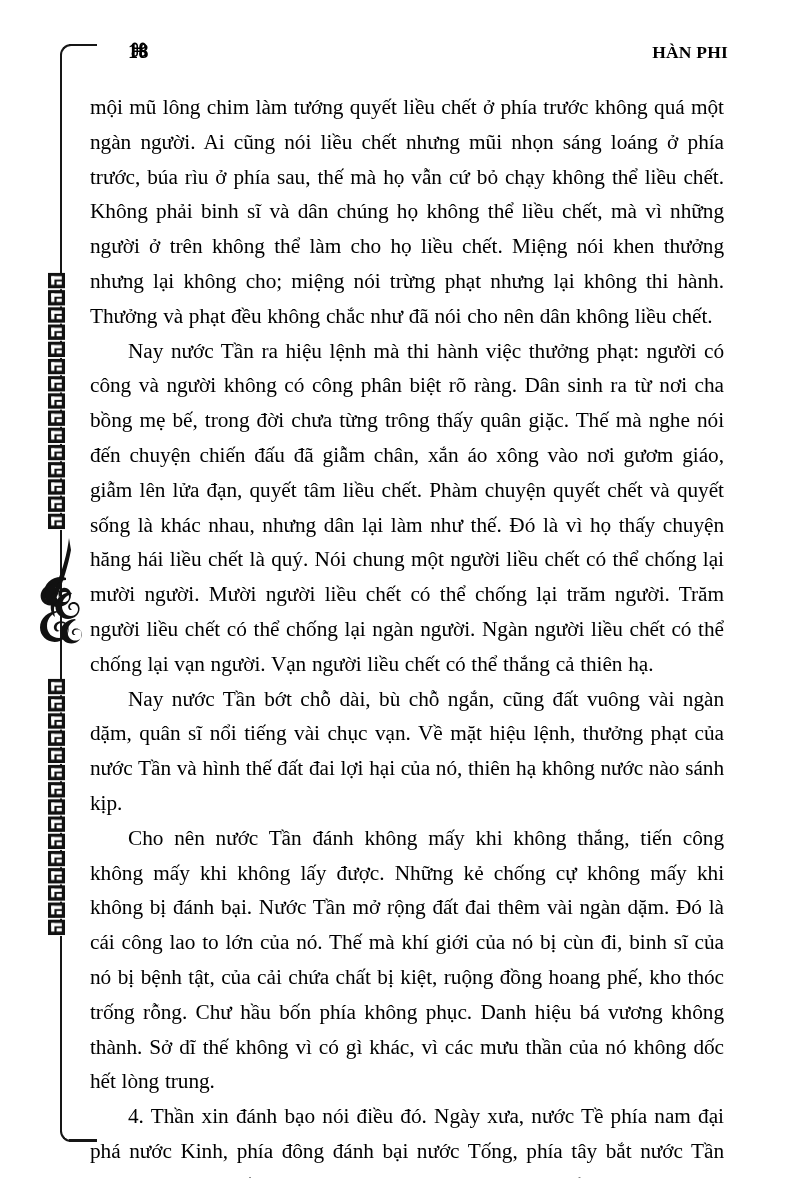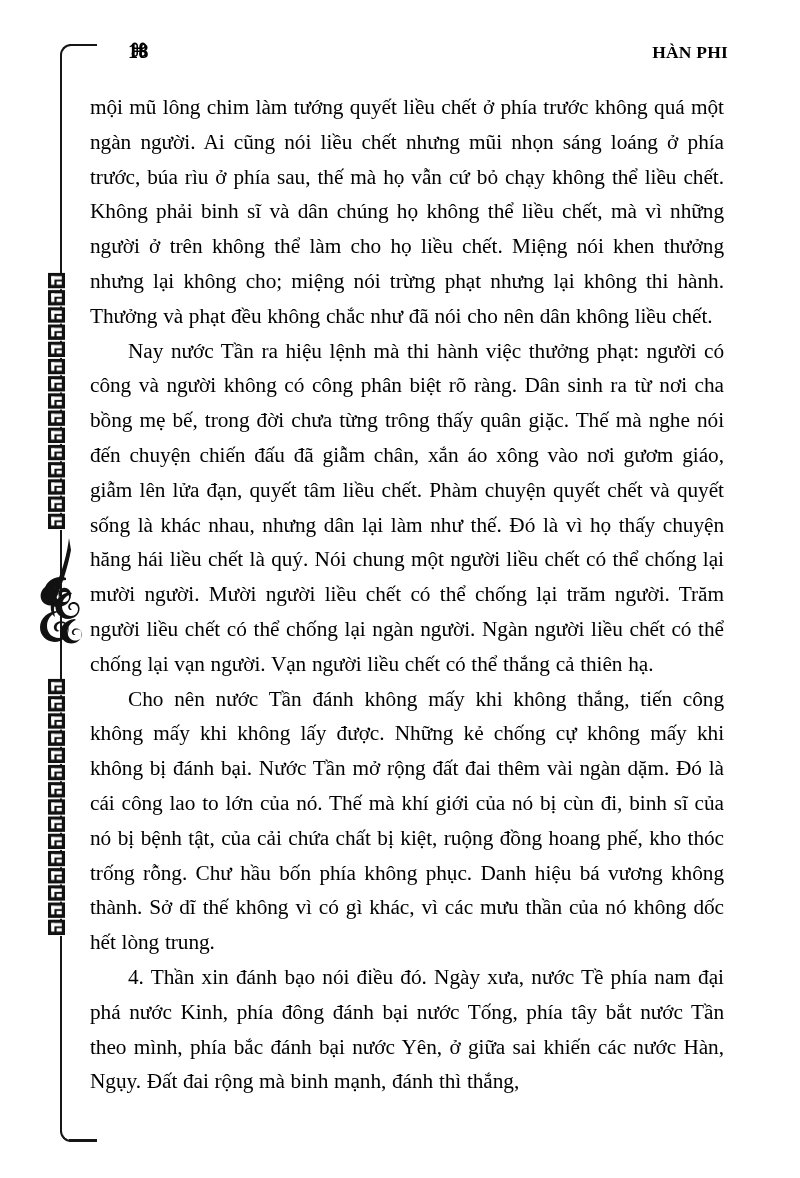--- a/index.html
+++ b/index.html
@@ -210,17 +210,18 @@
 
   <div class="running-head">
     <span class="folio">18</span>
     <span class="folio-ornament">⌘</span>
     <span class="book-title">HÀN PHI</span>
   </div>
 
   <div class="body-text">
     <p>mội mũ lông chim làm tướng quyết liều chết ở phía trước không quá một ngàn người. Ai cũng nói liều chết nhưng mũi nhọn sáng loáng ở phía trước, búa rìu ở phía sau, thế mà họ vẫn cứ bỏ chạy không thể liều chết. Không phải binh sĩ và dân chúng họ không thể liều chết, mà vì những người ở trên không thể làm cho họ liều chết. Miệng nói khen thưởng nhưng lại không cho; miệng nói trừng phạt nhưng lại không thi hành. Thưởng và phạt đều không chắc như đã nói cho nên dân không liều chết.</p>
     <p class="indented">Nay nước Tần ra hiệu lệnh mà thi hành việc thưởng phạt: người có công và người không có công phân biệt rõ ràng. Dân sinh ra từ nơi cha bồng mẹ bế, trong đời chưa từng trông thấy quân giặc. Thế mà nghe nói đến chuyện chiến đấu đã giẫm chân, xắn áo xông vào nơi gươm giáo, giẫm lên lửa đạn, quyết tâm liều chết. Phàm chuyện quyết chết và quyết sống là khác nhau, nhưng dân lại làm như thế. Đó là vì họ thấy chuyện hăng hái liều chết là quý. Nói chung một người liều chết có thể chống lại mười người. Mười người liều chết có thể chống lại trăm người. Trăm người liều chết có thể chống lại ngàn người. Ngàn người liều chết có thể chống lại vạn người. Vạn người liều chết có thể thắng cả thiên hạ.</p>
+    <p class="indented">Nay nước Tần bớt chỗ dài, bù chỗ ngắn, cũng đất vuông vài ngàn dặm, quân sĩ nổi tiếng vài chục vạn. Về mặt hiệu lệnh, thưởng phạt của nước Tần và hình thế đất đai lợi hại của nó, thiên hạ không nước nào sánh kịp.</p>
     <p class="indented">Cho nên nước Tần đánh không mấy khi không thắng, tiến công không mấy khi không lấy được. Những kẻ chống cự không mấy khi không bị đánh bại. Nước Tần mở rộng đất đai thêm vài ngàn dặm. Đó là cái công lao to lớn của nó. Thế mà khí giới của nó bị cùn đi, binh sĩ của nó bị bệnh tật, của cải chứa chất bị kiệt, ruộng đồng hoang phế, kho thóc trống rỗng. Chư hầu bốn phía không phục. Danh hiệu bá vương không thành. Sở dĩ thế không vì có gì khác, vì các mưu thần của nó không dốc hết lòng trung.</p>
     <p class="indented last-line-left">4. Thần xin đánh bạo nói điều đó. Ngày xưa, nước Tề phía nam đại phá nước Kinh, phía đông đánh bại nước Tống, phía tây bắt nước Tần theo mình, phía bắc đánh bại nước Yên, ở giữa sai khiến các nước Hàn, Ngụy. Đất đai rộng mà binh mạnh, đánh thì thắng,</p>
   </div>
 
 </div>
 
 </body></html>

